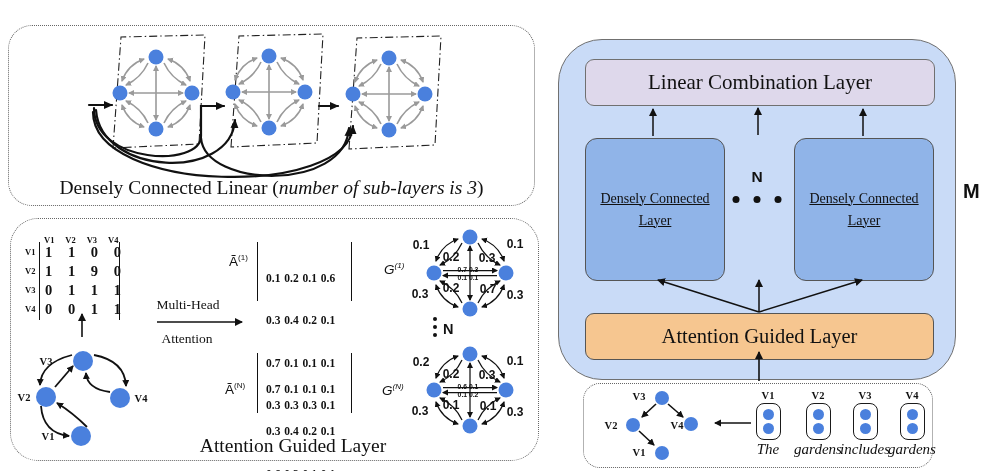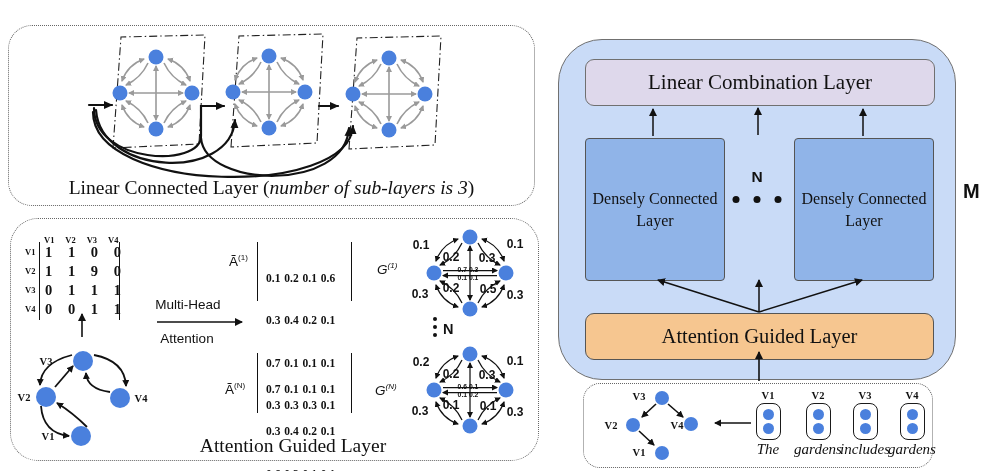--- a/index.html
+++ b/index.html
@@ -1,56 +1,56 @@
 <!DOCTYPE html>
 <html style="--node-blue: #4a80dd; --panel-blue: #c9dbf7; --inner-blue: #90b4e8; --lavender: #ded8eb; --orange: #f6c690;"><head>
 <meta charset="utf-8">
 <style>
   html,body{margin:0;padding:0;}
   body{width:1000px;height:471px;position:relative;background:#ffffff;overflow:hidden;
        font-family:"Liberation Serif","DejaVu Serif",serif;color:#111;}
   .abs{position:absolute;}
   .sans{font-family:"Liberation Sans","DejaVu Sans",sans-serif;}
-  .cx{transform:translateX(-50%);}
+  .cx{transform:translateX(-50%);font-family:Liberation Serif, serif;}
   .dotted-box{position:absolute;border:1.6px dotted #666;border-radius:24px;background:#fff;}
   
   #densely-box{left:8px;top:25px;width:525px;height:179px;}
   #densely-caption{position:absolute;left:0;right:0;bottom:6px;text-align:center;font-size:19.5px;}
   
   #attn-box{left:10px;top:218px;width:527px;height:241px;border-radius:28px;}
   .mat-bar{position:absolute;width:1.4px;background:#111;}
   .mat-rows div{white-space:pre;}
   #adj-head{font-size:8.5px;font-weight:bold;word-spacing:9px;}
   #adj-rows div{line-height:19px;font-size:14.5px;font-weight:bold;word-spacing:12px;}
   #adj-rowhead div{line-height:19px;font-size:8.5px;font-weight:bold;}
   .amat div{line-height:14.1px;font-size:11.5px;font-weight:bold;word-spacing:1px;}
   .mlabel{font-size:13.5px;}
   .mlabel sup{font-size:8px;}
-  .glabel{font-size:13.5px;font-style:italic;}
+  .glabel{font-size:13.5px;font-style:italic;margin-left:7px;}
   .glabel sup{font-size:8px;}
   .vdots{display:flex;flex-direction:column;gap:4px;}
   .vdots i{width:4px;height:4px;border-radius:50%;background:#111;}
   .glbl{position:absolute;font-family:"Liberation Sans","DejaVu Sans",sans-serif;
         font-size:12px;font-weight:bold;transform:translate(-50%,-50%);white-space:nowrap;}
   .glbl.tiny{font-size:6.8px;}
   .lbl-otl{left:1px;top:22px;} .lbl-otr{left:95px;top:21px;}
   .lbl-obl{left:0px;top:71px;} .lbl-obr{left:95px;top:72px;}
   .lbl-itl{left:31px;top:34px;} .lbl-itr{left:67px;top:35px;}
   .lbl-ibl{left:31px;top:65px;} .lbl-ibr{left:68px;top:66px;}
   .lbl-ct{left:48px;top:46px;} .lbl-cb{left:48px;top:54px;}
   .nodelbl{position:absolute;font-size:10.5px;font-weight:bold;transform:translate(-50%,-50%);}
   #attn-caption{position:absolute;left:282px;top:216px;transform:translateX(-50%);font-size:19.5px;white-space:nowrap;}
   
   #main-panel{position:absolute;left:558px;top:28px;width:396px;height:339px;
               background:var(--panel-blue,#c9dbf7);border:1.5px solid #707070;border-radius:44px;margin-top:11px;}
   #lcl-box{position:absolute;left:26px;top:19px;width:348px;height:45px;background:var(--lavender,#ded8eb);
            border:1.3px solid #707070;border-radius:9px;display:flex;align-items:center;justify-content:center;font-size:21px;}
   .dcl-box{position:absolute;top:98px;width:138px;height:141px;background:var(--inner-blue,#90b4e8);
-           border:1.2px solid #555;border-radius:4px;display:flex;align-items:center;justify-content:center;
-           text-align:center;font-size:16px;line-height:22px;}
+           border:1.2px solid #555;border-radius:12px;display:flex;align-items:center;justify-content:center;
+           text-align:center;font-size:14px;line-height:22px;text-decoration:underline;}
   #dcl-left{left:26px;} #dcl-right{left:235px;}
   #agl-box{position:absolute;left:26px;top:273px;width:347px;height:45px;background:var(--orange,#f6c690);
            border:1.2px solid #555;border-radius:9px;display:flex;align-items:center;justify-content:center;font-size:20.5px;}
   #main-n{position:absolute;left:198px;top:128px;transform:translateX(-50%);font-size:15.5px;font-weight:bold;}
   #main-dots{position:absolute;left:198px;top:156px;transform:translateX(-50%);display:flex;gap:14px;}
   #main-dots i{width:7px;height:7px;border-radius:50%;background:#111;}
   #m-label{position:absolute;left:963px;top:180px;font-size:20px;font-weight:bold;}
   
   #input-box{left:583px;top:383px;width:348px;height:83px;border-radius:17px;}
   .token-col{position:absolute;top:6px;width:60px;text-align:center;}
@@ -159,21 +159,21 @@
           <path d="M 8,30 Q 15,15 30,8" marker-end="url(#k4m2)"></path>
         </g>
       <g style="fill:#4a80dd">
         <circle cx="0" cy="-36" r="7.5"></circle>
           <circle cx="-36" cy="0" r="7.5"></circle>
         <circle cx="36" cy="0" r="7.5"></circle>
           <circle cx="0" cy="36" r="7.5"></circle>
       </g>
     </svg>
     </div>
-  <div id="densely-caption"><span>Linear Connected Layer (</span><i>number of sub-layers is 3</i><span>)</span></div>
+  <div id="densely-caption"><span>Densely Connected Linear (</span><i>number of sub-layers is 3</i><span>)</span></div>
 </div>
 
 <div class="dotted-box" id="attn-box">
   <svg class="abs" style="left:0;top:0" width="527" height="241" viewBox="0 0 527 241">
     <defs>
       <marker id="mka" markerUnits="userSpaceOnUse" markerWidth="10" markerHeight="9" refX="7" refY="4" orient="auto">
         <path d="M0,0 L8,4 L0,8 Z" style="fill:#111"></path>
       </marker>
     </defs>
     <g style="fill:none;stroke:#111;stroke-width:1.6" marker-end="url(#mka)">
@@ -292,21 +292,21 @@
       </g>
     </svg>
       </div>
     <span class="glbl lbl-otl">0.1</span>
     <span class="glbl lbl-otr">0.1</span>
     <span class="glbl lbl-obl">0.3</span>
     <span class="glbl lbl-obr">0.3</span>
     <span class="glbl lbl-itl">0.2</span>
     <span class="glbl lbl-itr">0.3</span>
     <span class="glbl lbl-ibl">0.2</span>
-    <span class="glbl lbl-ibr">0.5</span>
+    <span class="glbl lbl-ibr">0.7</span>
     <span class="glbl tiny lbl-ct">0.7 0.3</span>
     <span class="glbl tiny lbl-cb">0.1 0.1</span>
   </div>
 
   <div class="abs sans glabel" style="left:364px;top:163px"><span>G</span><sup>(N)</sup></div>
   <div class="abs" style="left:409px;top:121px;width:100px;height:100px">
     <div class="k4" style="width:100px;height:100px">
         <svg width="100" height="100" viewBox="-50 -50 100 100">
       <defs>
             <marker id="k4m4" markerUnits="userSpaceOnUse" markerWidth="8" markerHeight="7" refX="5" refY="3" orient="auto-start-reverse">

